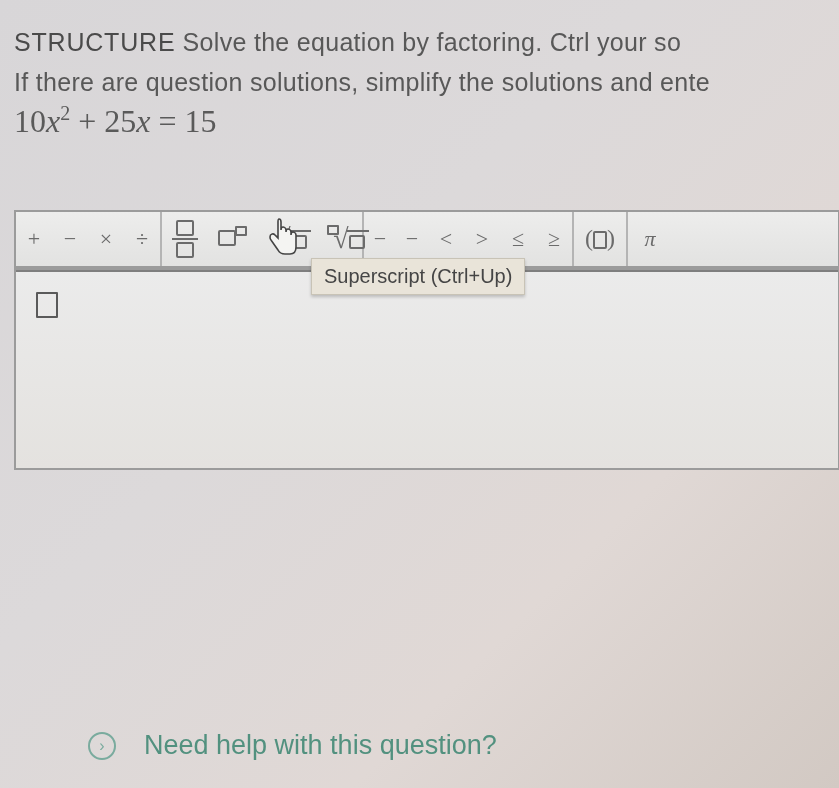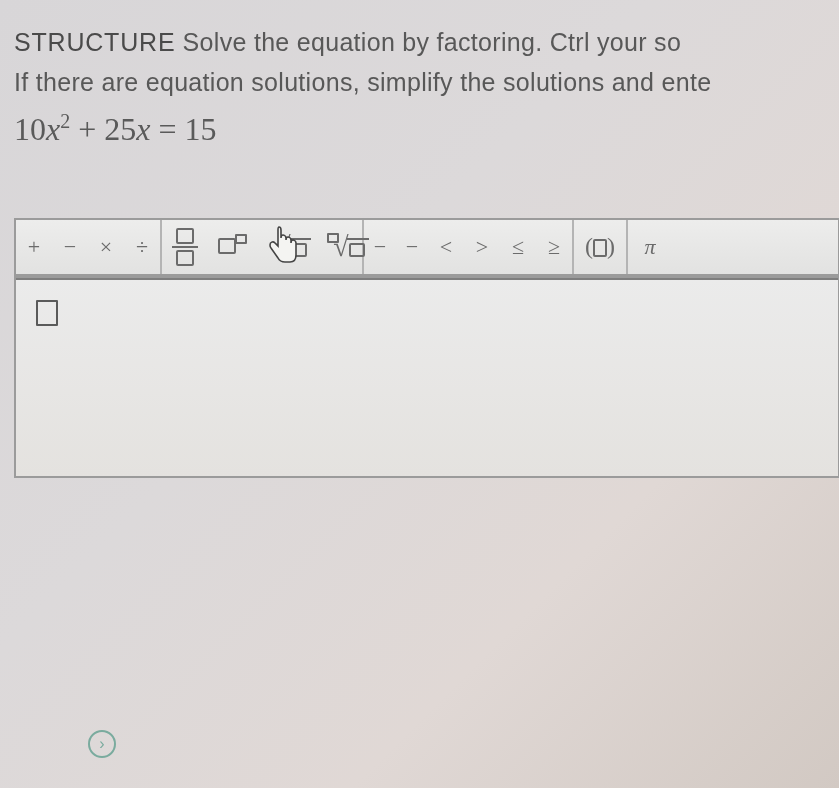--- a/index.html
+++ b/index.html
@@ -7,21 +7,21 @@
   font-family: Arial, Helvetica, sans-serif;
   background: linear-gradient(135deg, #d8d6d8 0%, #dcd9da 40%, #e0d8d5 70%, #d2c9c3 100%);
   width: 839px;
   height: 788px;
   overflow: hidden;
   padding: 22px 0 0 14px;
   position: relative;
 }
 .prompt { color:#585858; font-size:25px; line-height:1.6; letter-spacing:.3px; }
 .prompt .strong { font-weight:400; color:#4a4a4a; letter-spacing:.8px; }
-.equation { margin-top:8px; font-family:'Times New Roman',serif; font-size:32px; color:#5a5a5a; }
+.equation { margin-top:0; font-family:'Times New Roman',serif; font-size:32px; color:#5a5a5a; }
 .equation_sup { font-size:20px; vertical-align:super; }
 .editor-wrap { margin-top:70px; }
 .toolbar {
   display:flex; align-items:center;
   border:2px solid #9b9b9b; border-bottom:none;
   background:linear-gradient(#ededec,#e2e2e1);
   height:56px;
   position:relative;
 }
 .tb-btn {
@@ -79,21 +79,21 @@
 .toolbar { width:826px; }
 .hand-cursor { position:absolute; top:6px; left:250px; z-index:10; pointer-events:none; }
 .paren-icon { font-family:'Times New Roman',serif; font-size:24px; }
 .paren-icon .pbox { display:inline-block; width:14px; height:18px; border:2px solid #6b6b6b; border-radius:2px; vertical-align:-3px; }
 </style>
 </head>
 <body>
 
 <div class="prompt">
   <span class="strong">STRUCTURE</span><span> Solve the equation by factoring. Ctrl your so</span><br>
-  <span>If there are equation solutions, simplify the solutions and ente</span>
+  <span>If there are question solutions, simplify the solutions and ente</span>
 </div>
 
 <div class="equation">
   <span>10</span><i>x</i><span class="equation_sup">2</span><span> + </span><span>25</span><i>x</i><span> = </span><span>15</span>
 </div>
 
 <div class="editor-wrap">
   <div class="toolbar">
 
     <div class="tb-btn">+</div>
@@ -149,22 +149,24 @@
     <div class="tb-sep"></div>
 
     <div class="tb-btn" style="min-width:44px;font-style:italic">π</div>
 
     <div class="hand-cursor">
       <svg width="34" height="42" viewBox="0 0 34 42">
         <path d="M12 4 L12 20 L9 17 C7 15 4 16 4 19 C4 20 4 21 5 22 L12 32 C13 34 15 36 19 36 L24 36 C28 36 30 33 30 29 L30 17 C30 15 28 14 27 14 C26 14 25 15 25 17 L25 14 C25 12 23 11 22 11 C21 11 20 12 20 14 L20 12 C20 10 18 9 17 9 C16 9 15 10 15 12 L15 4 C15 2 14 1 13 1 C12 1 12 2 12 4 Z" fill="#f4f4f2" stroke="#444" stroke-width="1.6"></path>
       </svg>
     </div>
 
+    <div class="tooltip">Superscript (Ctrl+Up)</div>
   </div>
 
   <div class="input-area">
     <div class="placeholder-box"></div>
   </div>
 </div>
 
 <div class="help-row">
   <div class="help-icon">›</div>
+  <span>Need help with this question?</span>
 </div>
 
 </body></html>

